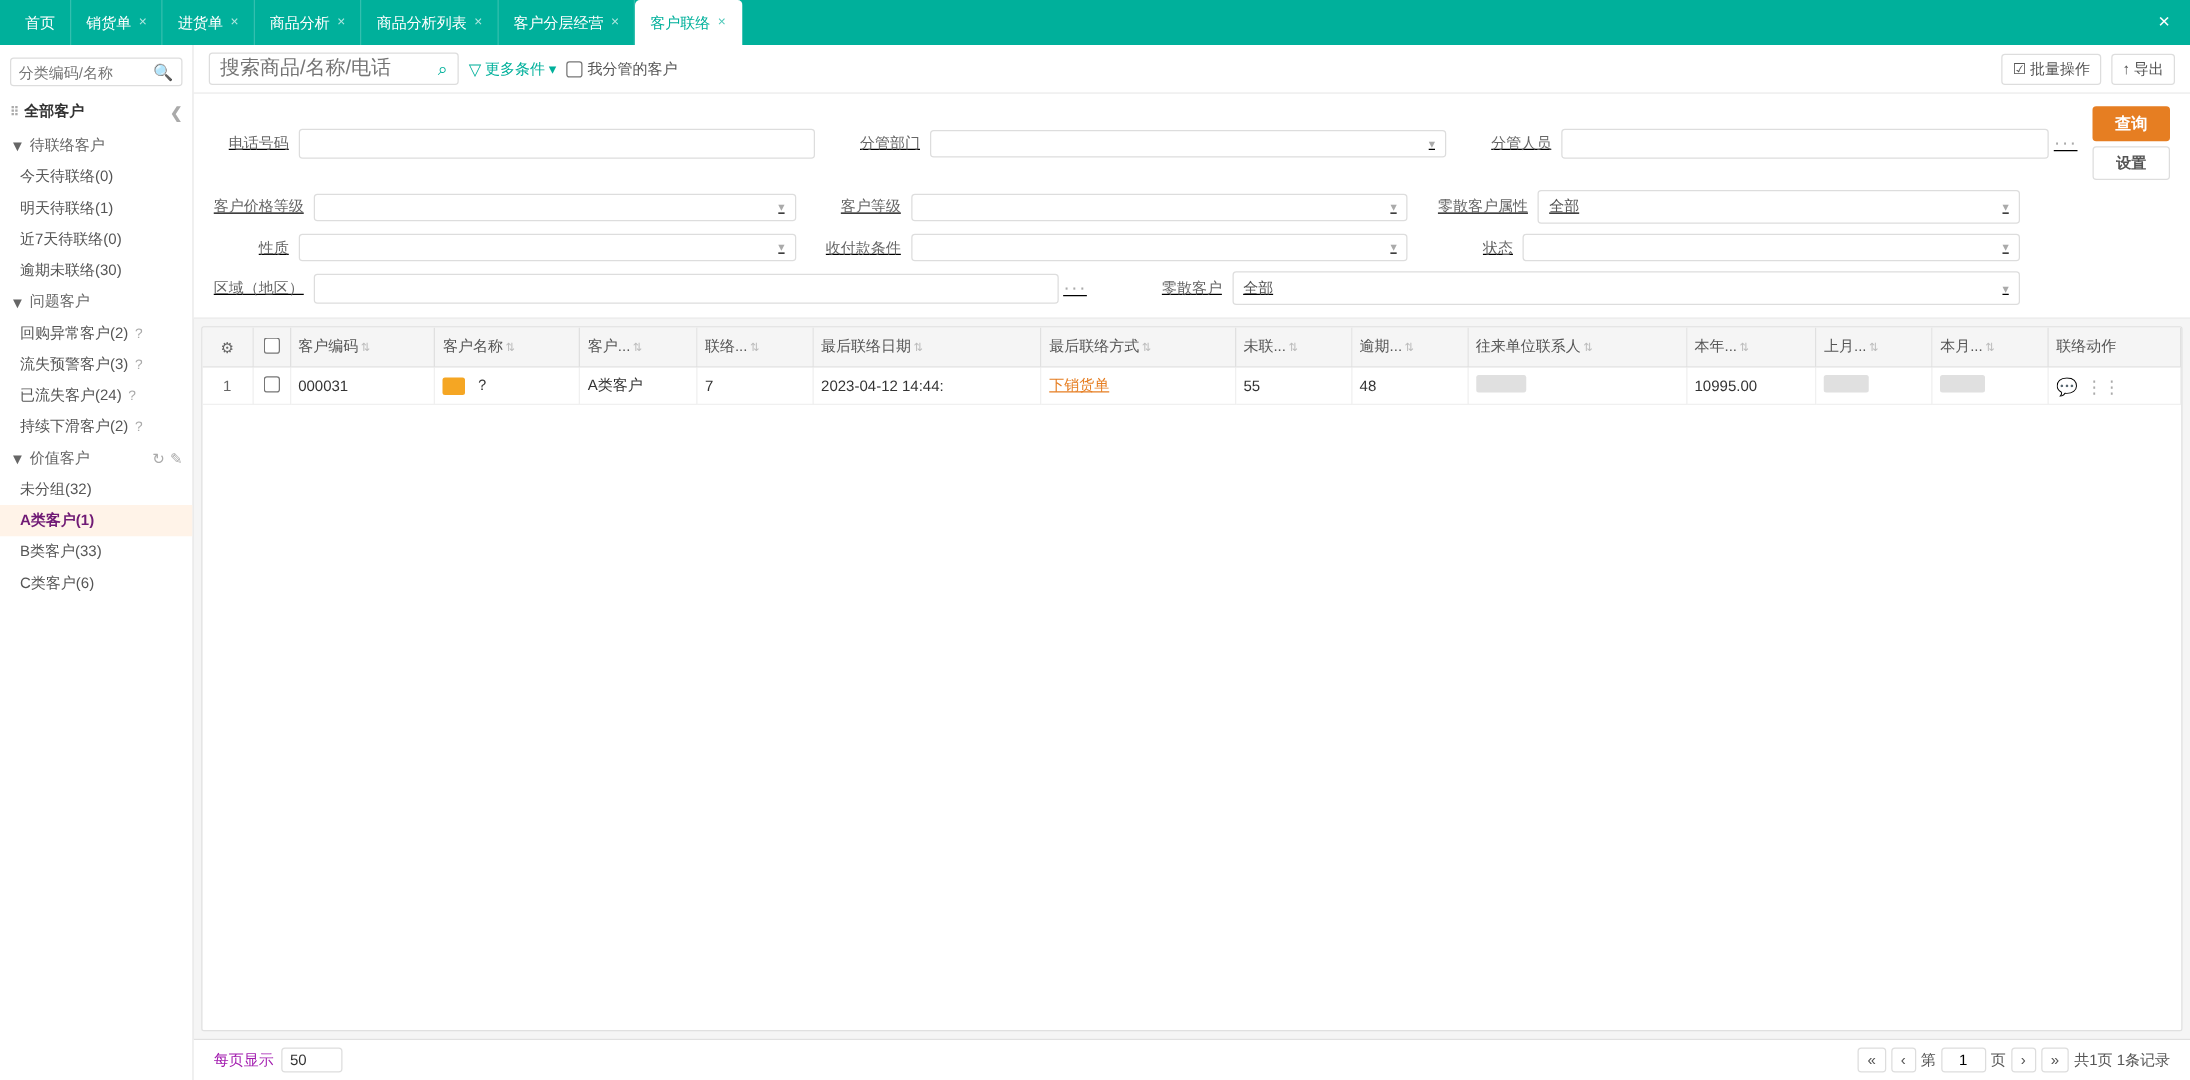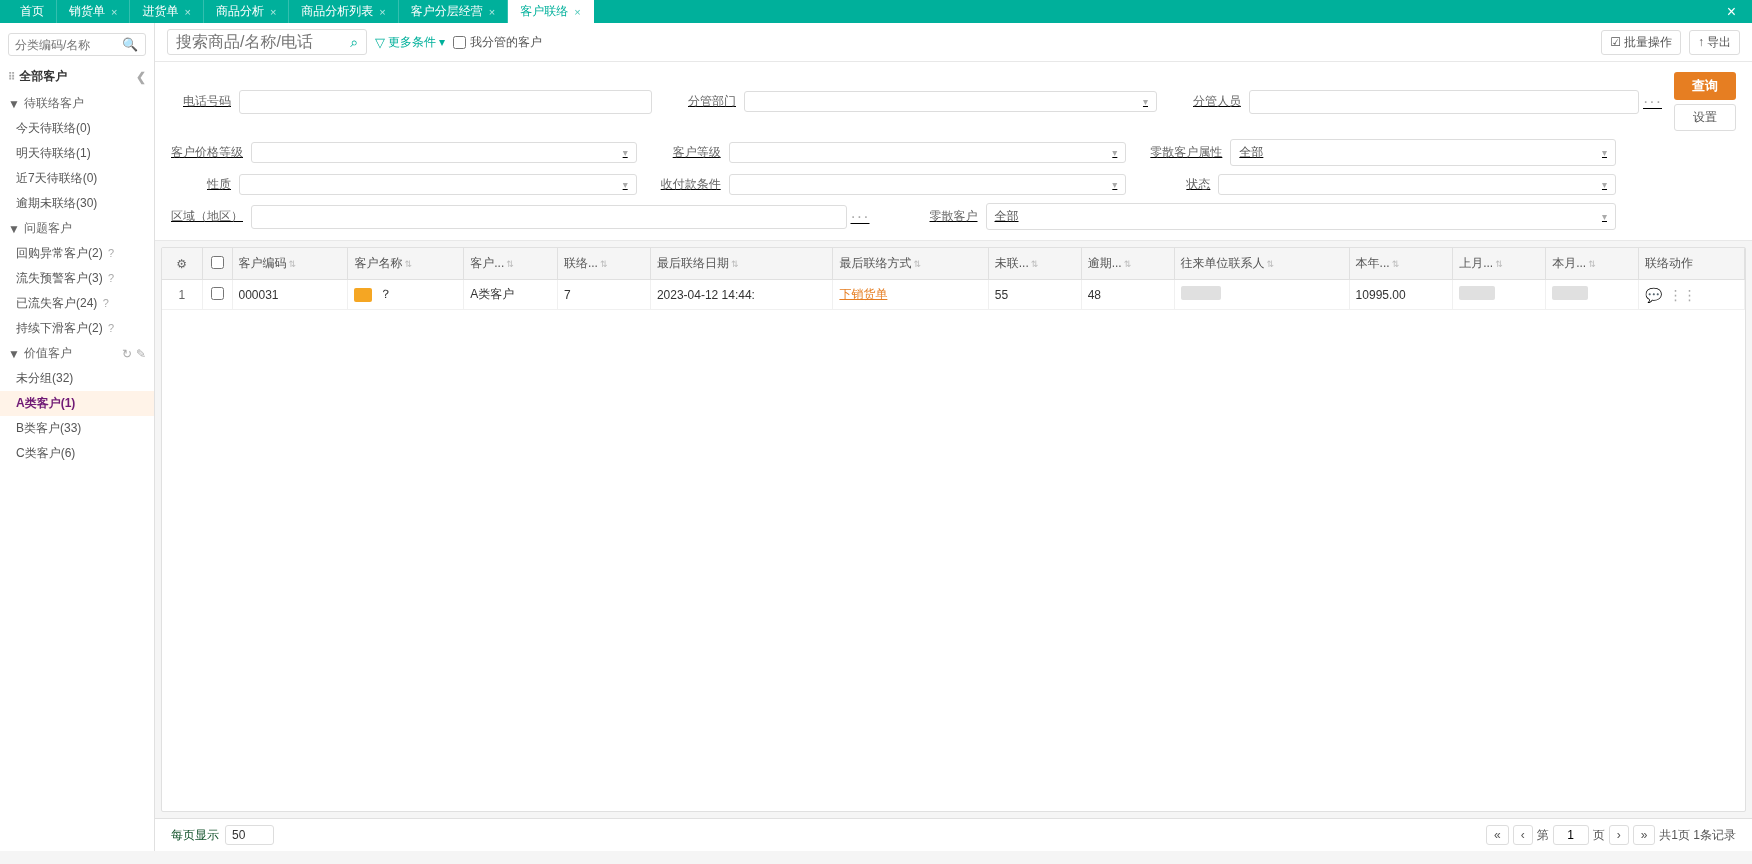--- a/index.html
+++ b/index.html
@@ -1,20 +1,20 @@
 <!DOCTYPE html>
 <html><head>
   <meta charset="utf-8">
   <style>
     * { box-sizing: border-box; margin: 0; padding: 0; font-family: 'Microsoft YaHei', Arial, sans-serif; font-size: 12px; }
     body { background: #f5f5f5; overflow: hidden; width: 1752px; height: 864px; }
 
     
     .top-nav {
-      display: flex; align-items: center; background: #00b09b; height: 23px; padding: 0 8px;
+      display: flex; align-items: center; background: #00b09b; height: 36px; padding: 0 8px;
     }
     .nav-tab {
       display: flex; align-items: center; padding: 0 12px; height: 36px; color: #fff; cursor: pointer;
       font-size: 13px; white-space: nowrap; border-right: 1px solid rgba(255,255,255,0.2);
     }
     .nav-tab.home { font-size: 13px; }
     .nav-tab.active { background: #fff; color: #00b09b; border-radius: 4px 4px 0 0; }
     .nav-tab .close-x { margin-left: 6px; font-size: 11px; opacity: 0.7; }
     .top-nav-spacer { flex: 1; }
     .top-nav-close { color: #fff; font-size: 16px; cursor: pointer; padding: 4px 8px; }
@@ -109,21 +109,21 @@
     }
     .filter-right-btns {
       display: flex; flex-direction: column; gap: 4px; margin-left: 12px;
     }
     .btn-query {
       background: #e67e22; color: #fff; border: none; border-radius: 3px;
       padding: 5px 18px; cursor: pointer; font-size: 13px; font-weight: bold;
     }
     .btn-set {
       background: #fff; color: #555; border: 1px solid #ddd; border-radius: 3px;
-      padding: 4px 18px; cursor: pointer; font-size: 12px;
+      padding: 4px 18px; cursor: pointer; font-size: 12px; font-weight: bold;
     }
 
     
     .table-area { flex: 1; background: #fff; margin: 6px; border: 1px solid #e0e0e0; border-radius: 2px; overflow: auto; }
     table { width: 100%; border-collapse: collapse; }
     thead tr { background: #f5f5f5; }
     th {
       border-bottom: 1px solid #e0e0e0; border-right: 1px solid #e0e0e0;
       padding: 7px 6px; color: #555; font-weight: normal; text-align: left;
       white-space: nowrap; font-size: 12px; position: relative; cursor: pointer;
@@ -144,21 +144,21 @@
 
     
     .gear-cell { text-align: center; cursor: pointer; color: #666; }
 
     
     .bottom-bar {
       display: flex; align-items: center; background: #fff; border-top: 1px solid #e0e0e0;
       padding: 6px 16px; gap: 8px; justify-content: space-between;
     }
     .bottom-left { display: flex; align-items: center; gap: 6px; color: #555; }
-    .per-page-label { color: #14532d; }
+    .per-page-label { color: #a21caf; }
     .per-page-select {
       border: 1px solid #ddd; border-radius: 3px; padding: 2px 20px 2px 6px;
       font-size: 12px; color: #333; appearance: none; background: #fff; cursor: pointer;
     }
     .bottom-right { display: flex; align-items: center; gap: 4px; color: #555; }
     .page-btn {
       border: 1px solid #ddd; background: #fff; border-radius: 3px;
       padding: 2px 7px; cursor: pointer; font-size: 12px; color: #555;
     }
     .page-input {

